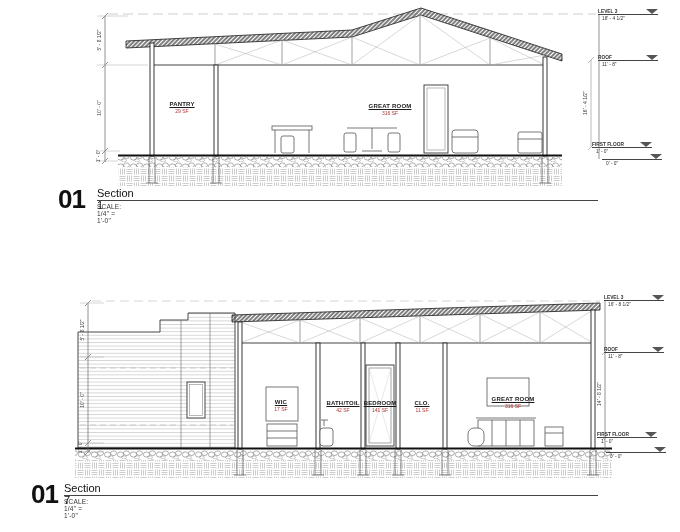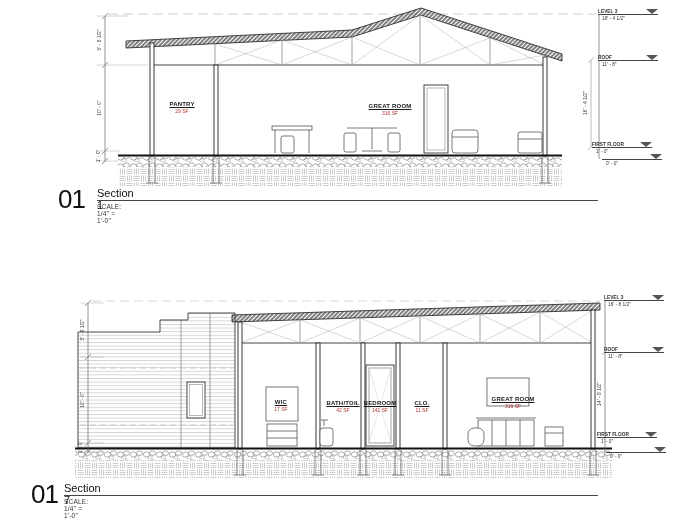--- a/index.html
+++ b/index.html
@@ -12,21 +12,21 @@
   .dim{font-size:5px;color:#444;}
   .rot{transform:translate(-50%,-50%) rotate(-90deg);}
   .marker{position:absolute;width:60px;}
   .m-top{display:flex;justify-content:space-between;align-items:flex-end;
          border-bottom:0.8px solid #444;height:12px;}
   .m-name{font-size:4.8px;font-weight:bold;color:#333;}
   .tri{width:0;height:0;border-left:6px solid transparent;border-right:6px solid transparent;
        border-top:5.5px solid #555;}
   .m-elev{font-size:4.8px;color:#333;padding-left:4px;margin-top:1px;}
   .title-block{position:absolute;}
-  .t-num{position:absolute;font-size:26px;font-weight:normal;color:#111;letter-spacing:-1px;}
+  .t-num{position:absolute;font-size:26px;font-weight:bold;color:#111;letter-spacing:-1px;}
   .t-name{position:absolute;font-size:11px;font-weight:normal;color:#111;}
   .t-scale{position:absolute;font-size:6.5px;color:#333;letter-spacing:.2px;}
 </style>
 </head>
 <body>
 
 <div id="sheet">
 
   <svg id="plan-svg" width="680" height="532" viewBox="0 0 680 532">
     <defs>

